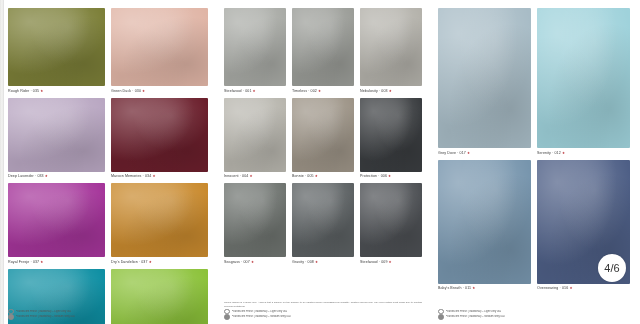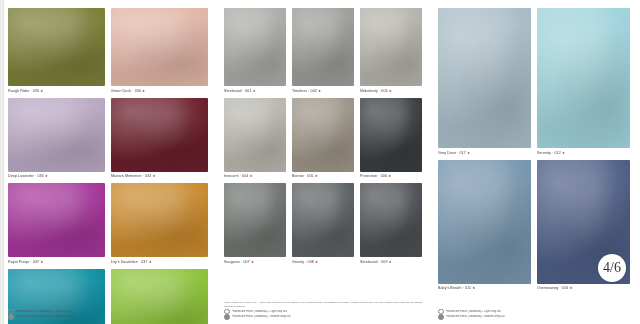--- a/index.html
+++ b/index.html
@@ -102,24 +102,23 @@
   .fn-text{ white-space:nowrap;overflow:hidden;}
 
   
   .pageno{
     position:absolute;
     right:14px;bottom:42px;
     width:28px;height:28px;
     border-radius:50%;
     background:#ffffff;
     color:#333;
-    font-size:14px;
+    font-size:11px;
     display:flex;align-items:center;justify-content:center;
     box-shadow:0 0 2px rgba(0,0,0,.15);
-    font-family:Liberation Serif, serif;
   }
 
   .midnote{
     position:absolute;left:8px;right:8px;bottom:16px;
     font-size:2.5px;line-height:3.3px;color:#6a6a6a;
     text-align:justify;
   }
 </style>
 </head>
 <body>

